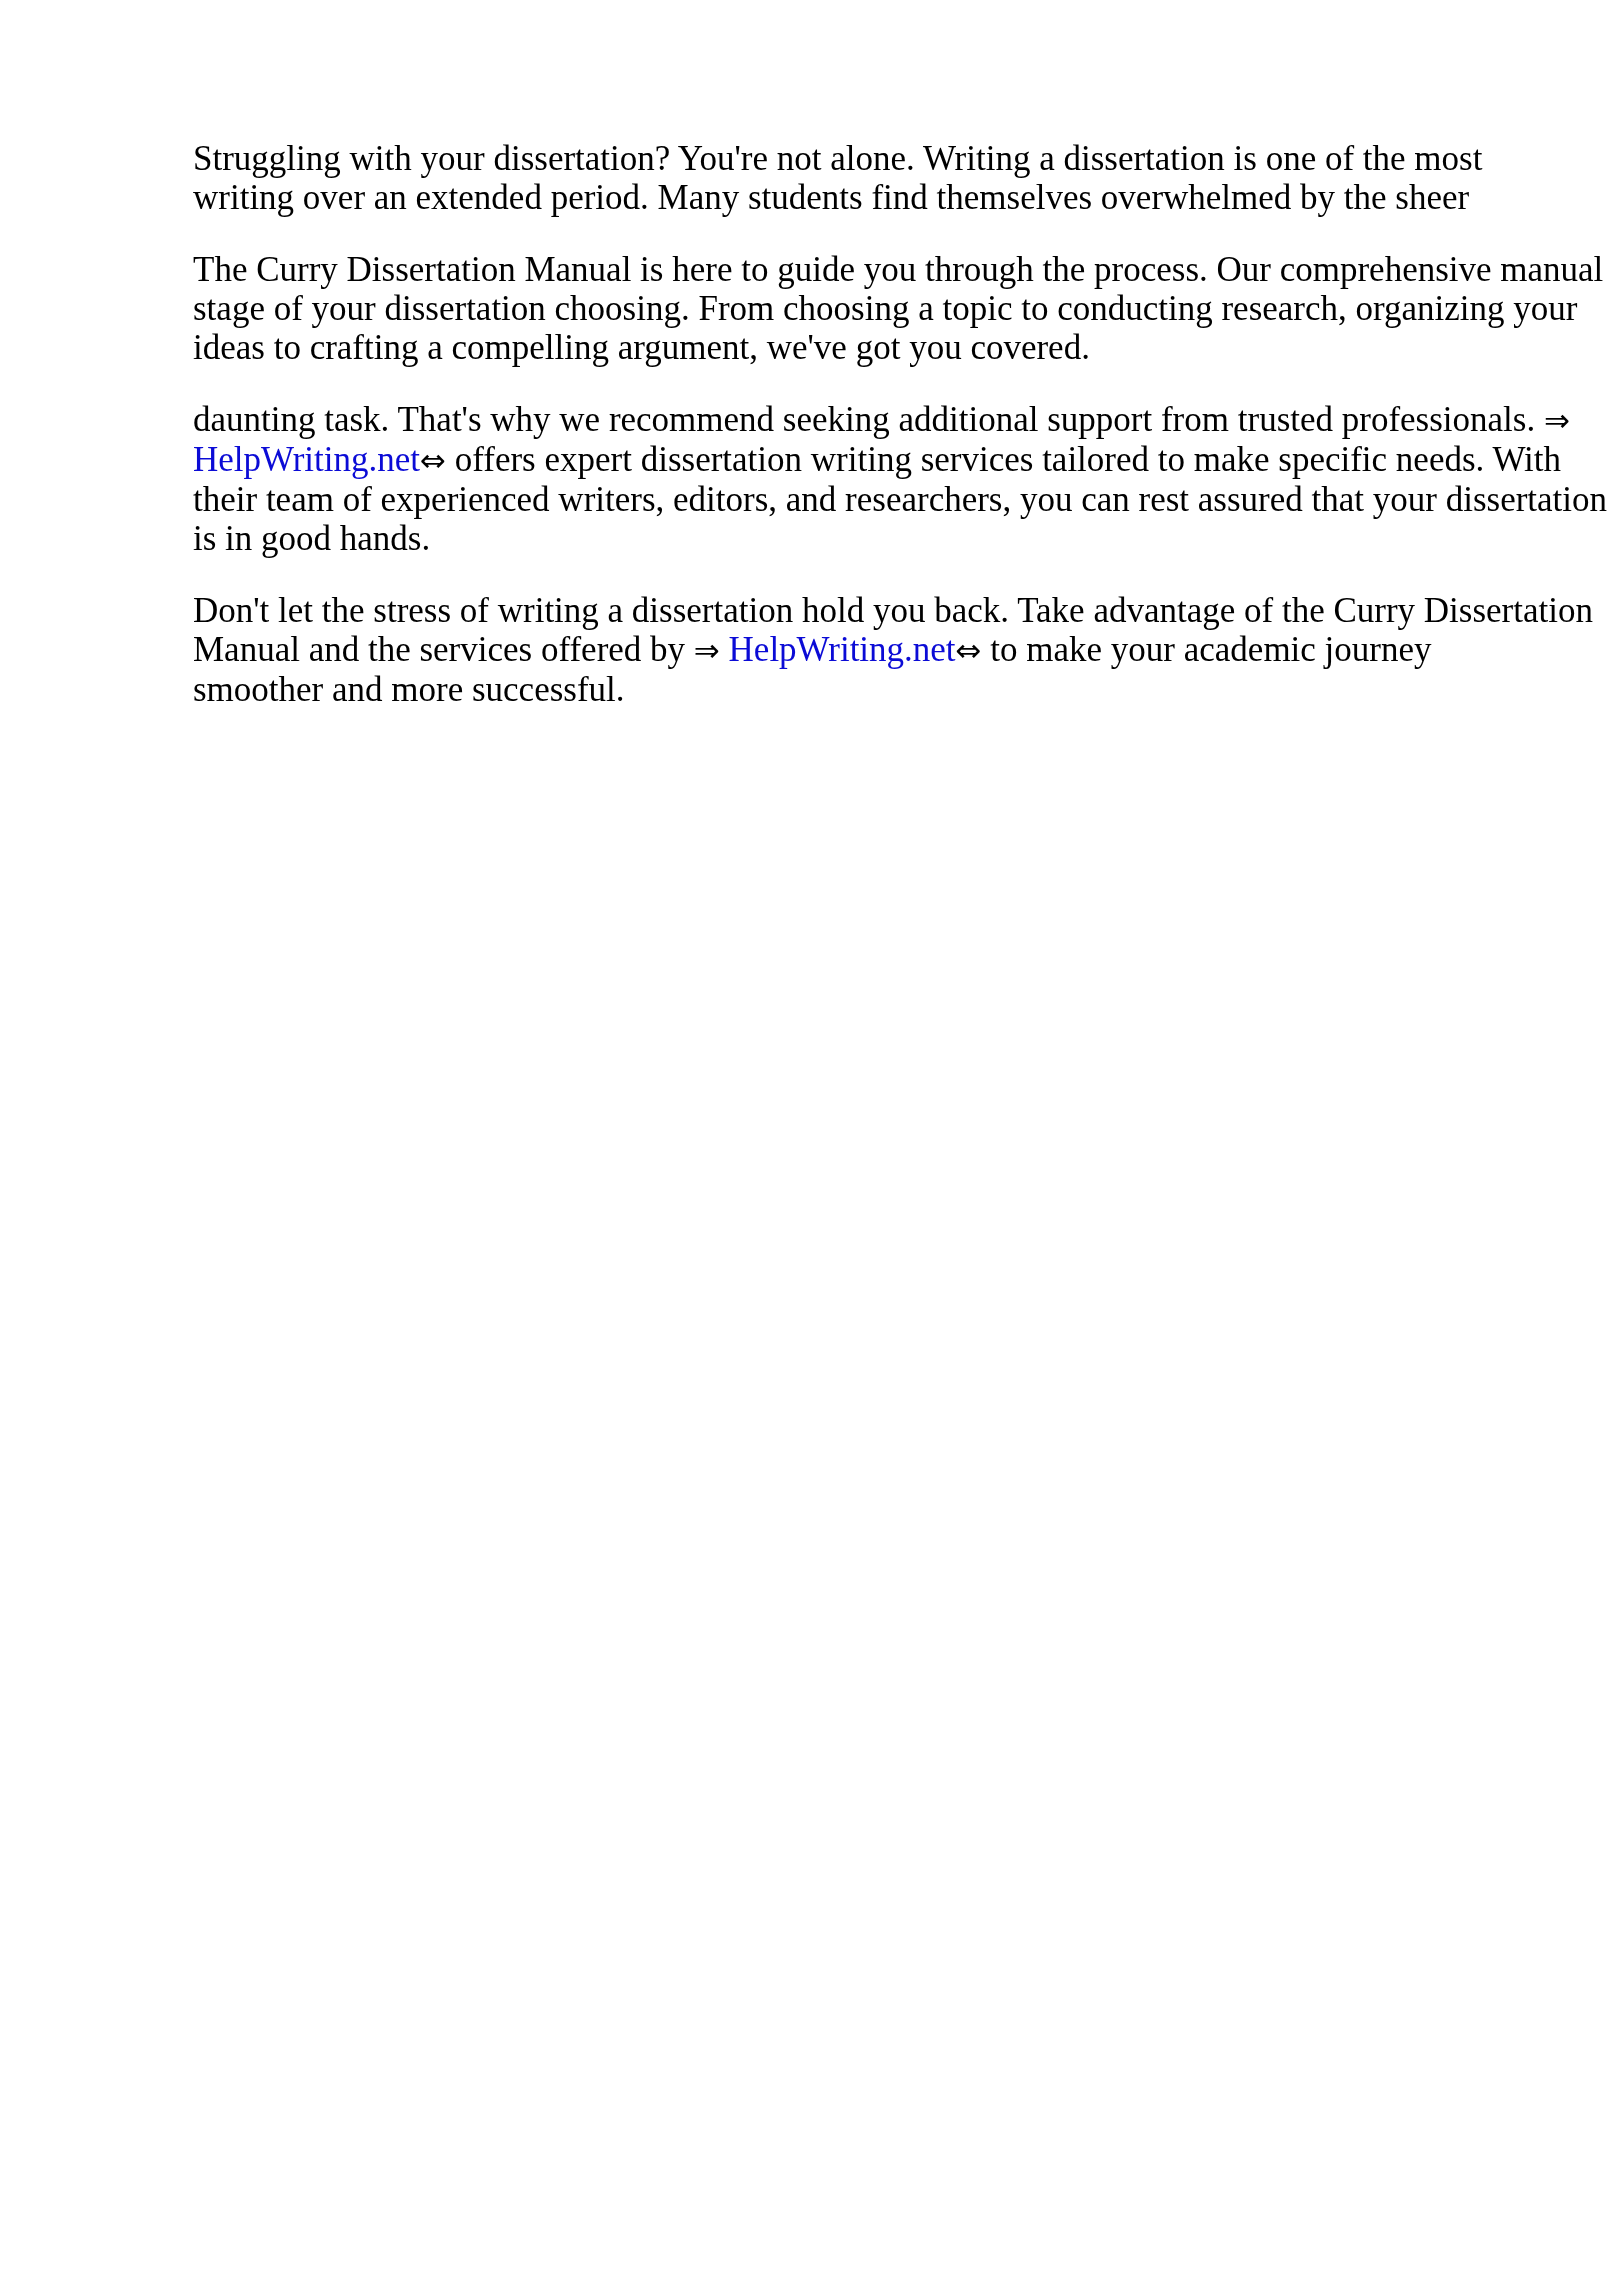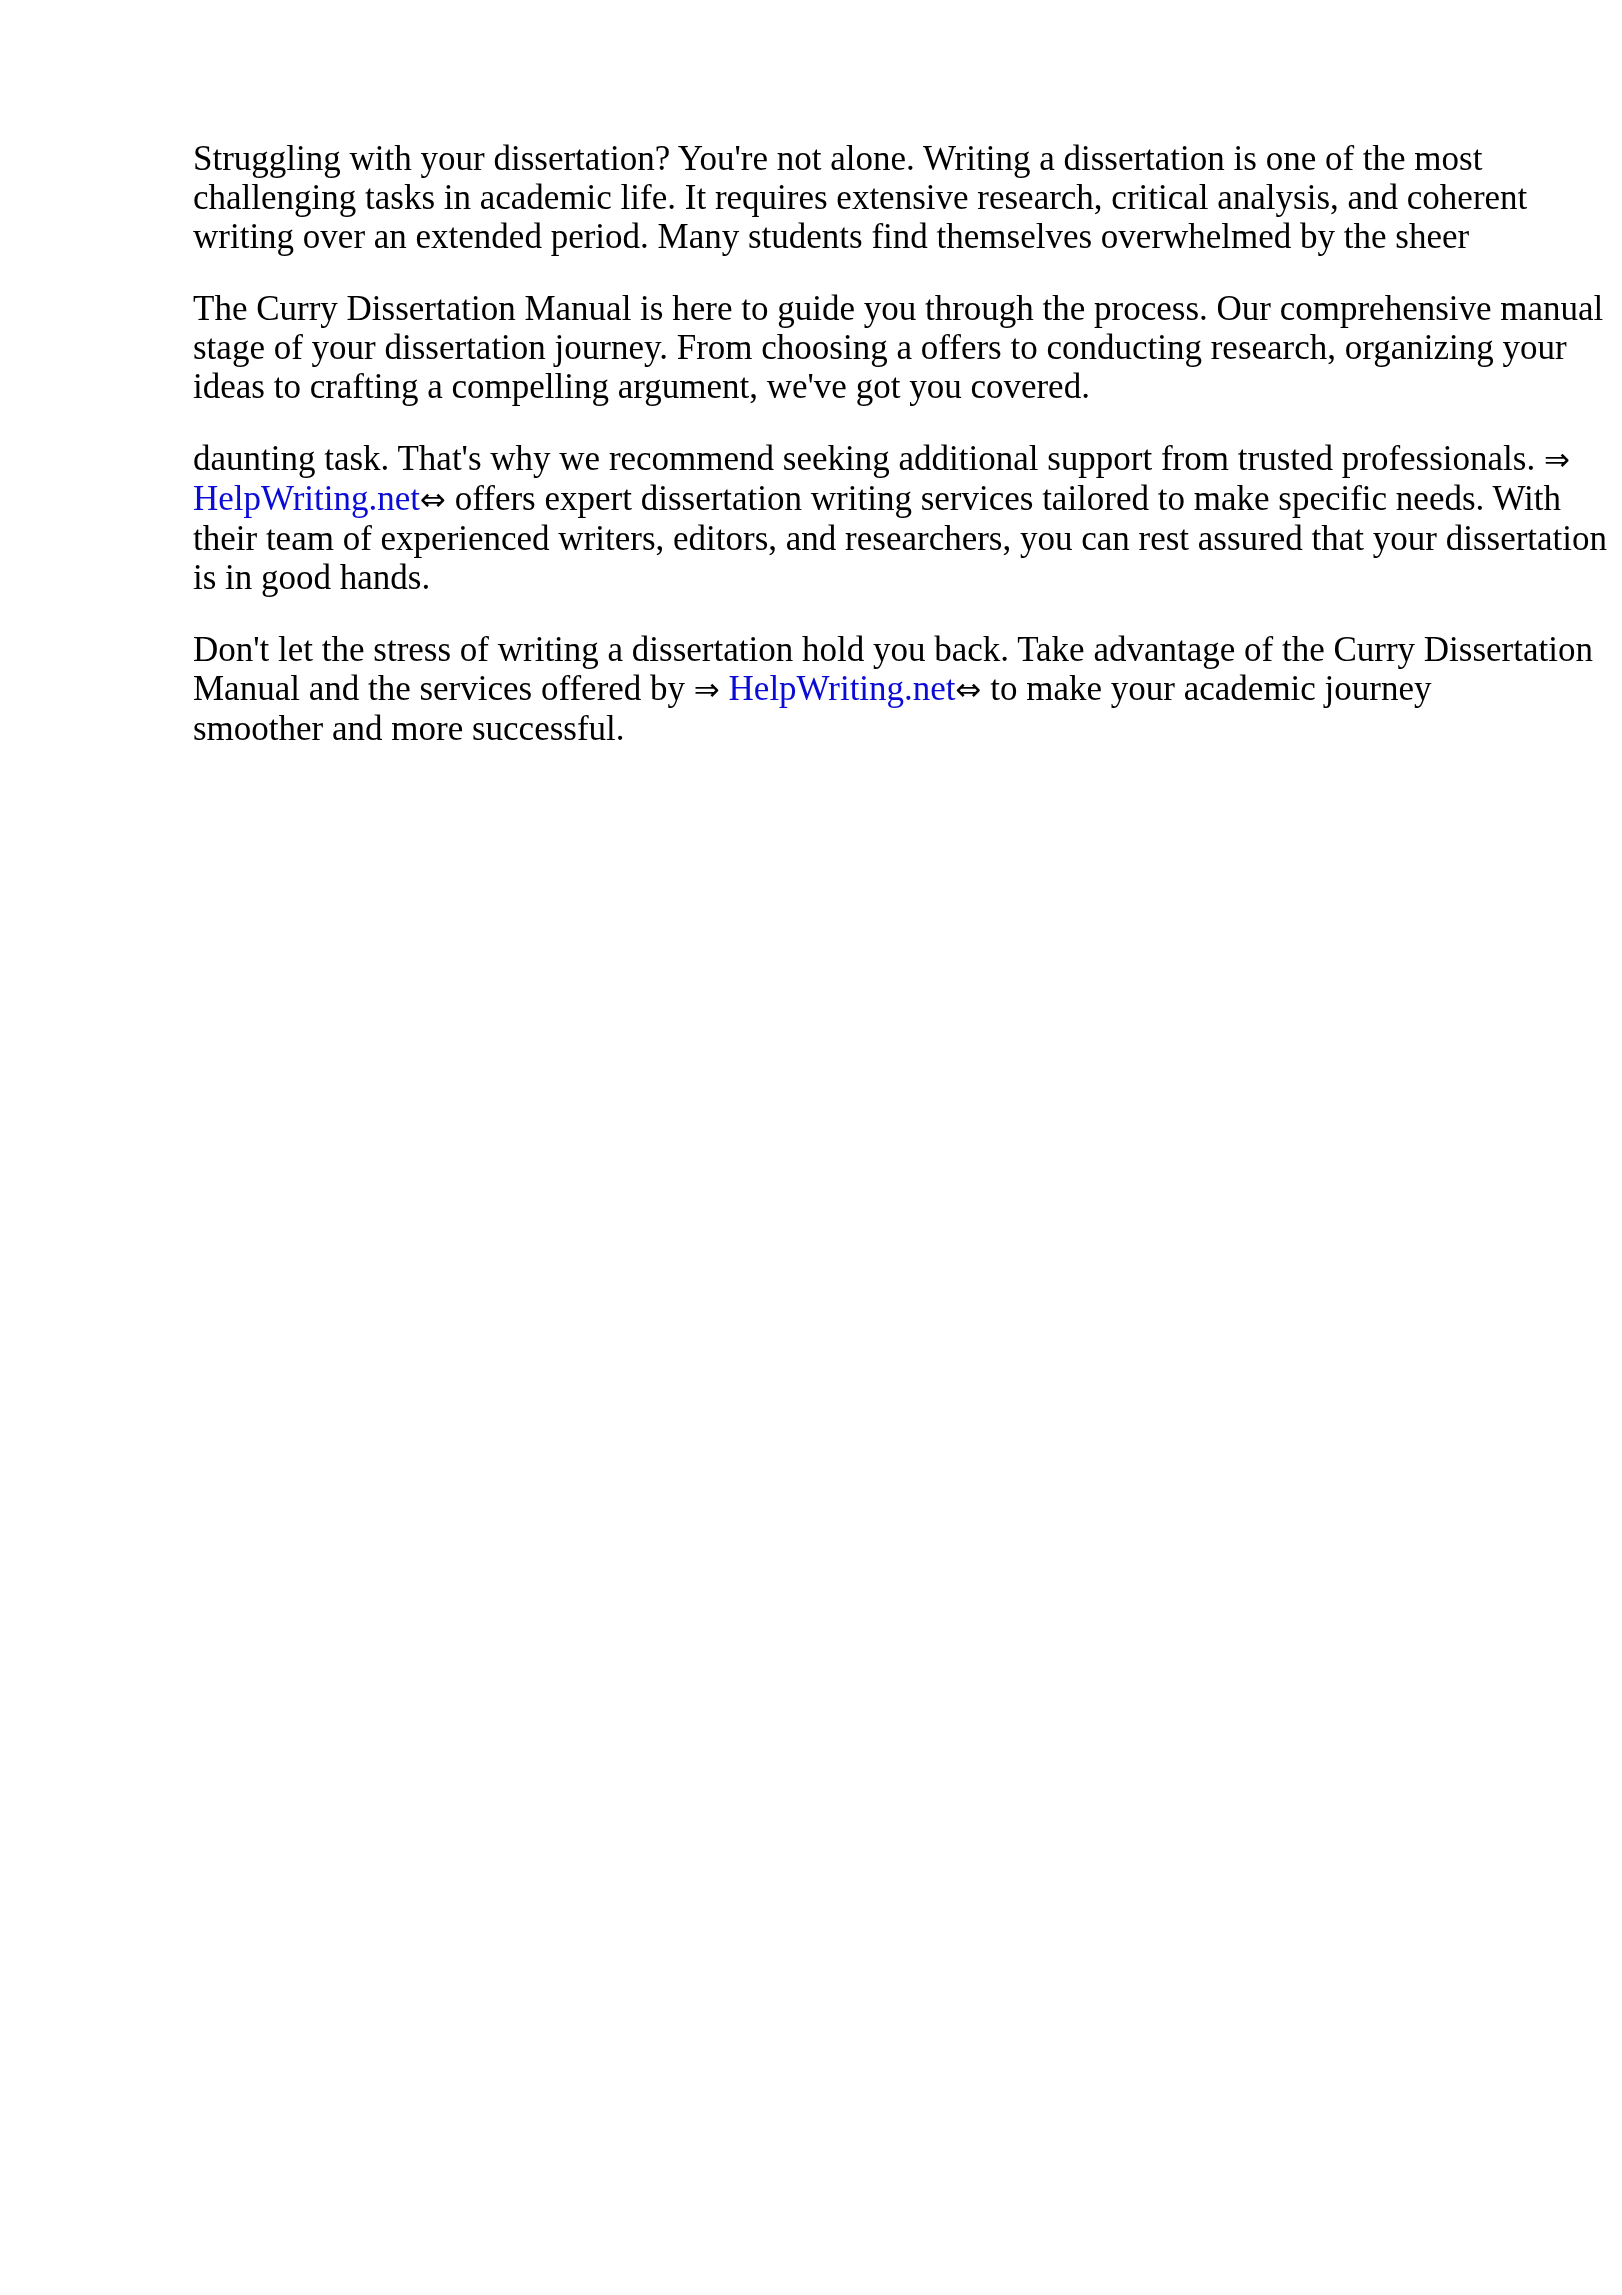--- a/index.html
+++ b/index.html
@@ -14,27 +14,26 @@
   .link { color: #0b0bd6; font-weight: normal; text-decoration: none; }
   .arrow { font-family: "DejaVu Sans", sans-serif; font-size: 31px; }
 </style>
 </head>
 <body>
 
 <div class="page">
 
   <p class="para">
     <span class="line">Struggling with your dissertation? You're not alone. Writing a dissertation is one of the most</span>
-    <span class="line">challenging tasks in academic life. It requires extensive research, critical analysis, and coherent</span>
     <span class="line">writing over an extended period. Many students find themselves overwhelmed by the sheer</span>
   </p>
 
   <p class="para">
     <span class="line">The Curry Dissertation Manual is here to guide you through the process. Our comprehensive manual</span>
-    <span class="line">stage of your dissertation journey. From choosing a offers to conducting research, organizing your</span>
+    <span class="line">stage of your dissertation choosing. From choosing a topic to conducting research, organizing your</span>
     <span class="line">ideas to crafting a compelling argument, we've got you covered.</span>
   </p>
 
   <p class="para">
     <span class="line"><span>daunting task. That's why we recommend seeking additional support from trusted professionals. </span><span class="arrow">⇒</span></span>
     <span class="line"><a class="link">HelpWriting.net</a><span class="arrow">⇔</span><span> offers expert dissertation writing services tailored to make specific needs. With</span></span>
     <span class="line">their team of experienced writers, editors, and researchers, you can rest assured that your dissertation</span>
     <span class="line">is in good hands.</span>
   </p>
 

